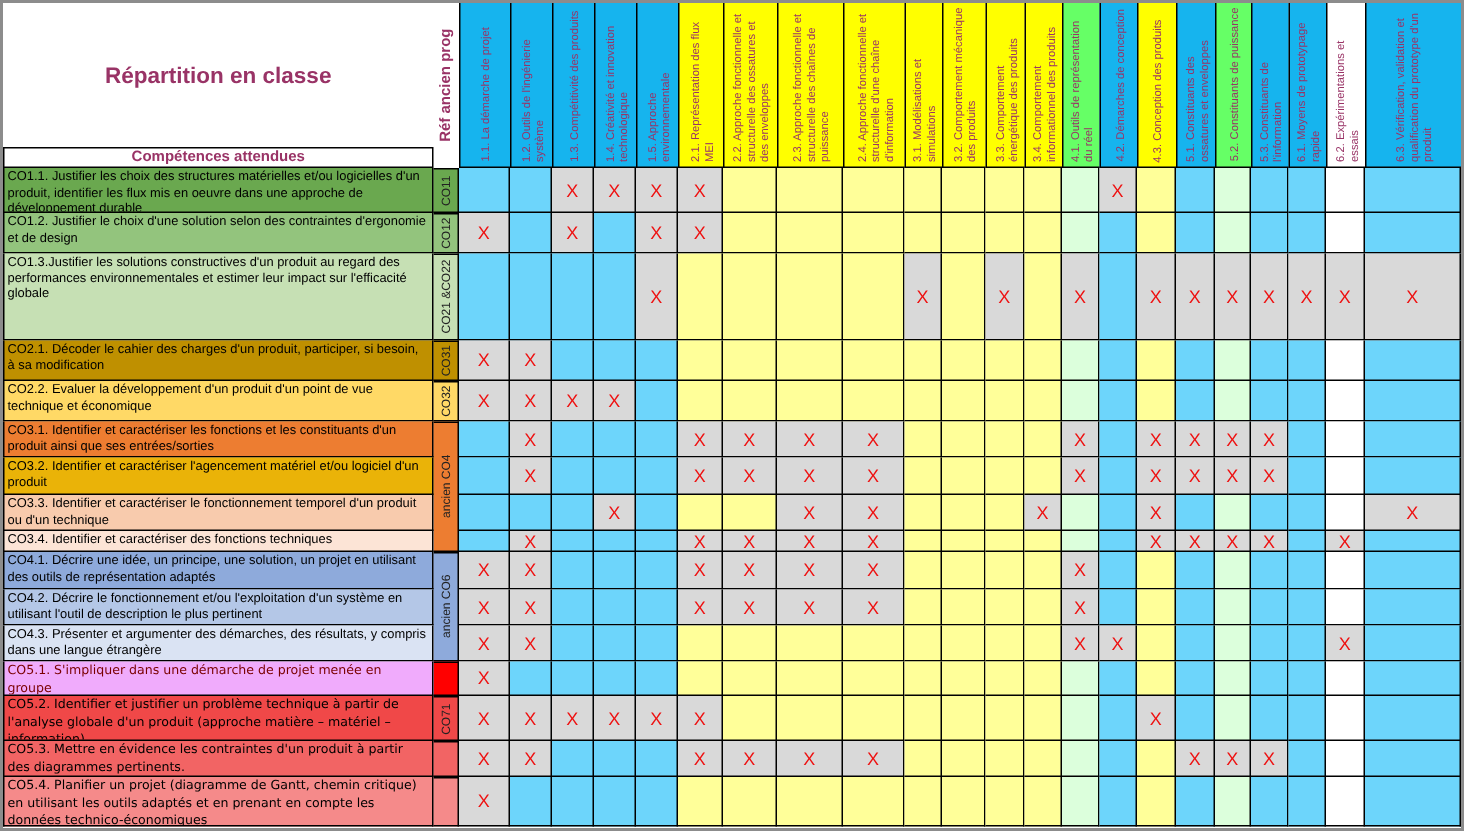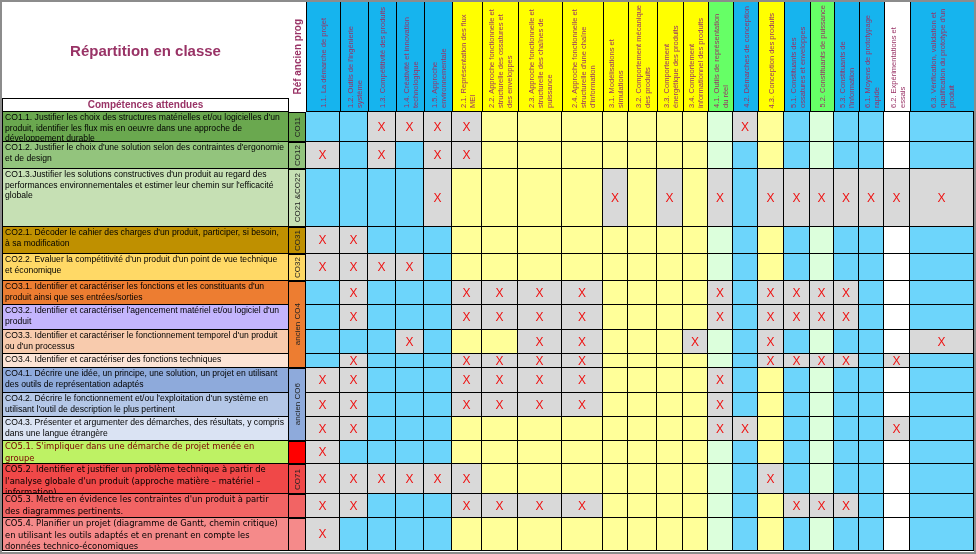--- a/index.html
+++ b/index.html
@@ -235,21 +235,21 @@
       <div class="abs cell" style="left: 681px; width: 25px; top: 140px; height: 27px; background: rgb(255, 255, 153);"></div>
       <div class="abs cell" style="left: 706px; width: 25px; top: 140px; height: 27px; background: rgb(220, 255, 220);"></div>
       <div class="abs cell" style="left: 731px; width: 25px; top: 140px; height: 27px; background: rgb(109, 213, 251);"></div>
       <div class="abs cell" style="left: 756px; width: 26px; top: 140px; height: 27px; background: rgb(255, 255, 153);"></div>
       <div class="abs cell" style="left: 782px; width: 26px; top: 140px; height: 27px; background: rgb(109, 213, 251);"></div>
       <div class="abs cell" style="left: 808px; width: 24px; top: 140px; height: 27px; background: rgb(220, 255, 220);"></div>
       <div class="abs cell" style="left: 832px; width: 25px; top: 140px; height: 27px; background: rgb(109, 213, 251);"></div>
       <div class="abs cell" style="left: 857px; width: 25px; top: 140px; height: 27px; background: rgb(109, 213, 251);"></div>
       <div class="abs cell" style="left: 882px; width: 26px; top: 140px; height: 27px; background: rgb(255, 255, 255);"></div>
       <div class="abs cell" style="left: 908px; width: 64px; top: 140px; height: 27px; background: rgb(109, 213, 251);"></div>
-      <div class="abs row-label" style="top: 167px; height: 58px; width: 287px; background: rgb(198, 224, 180);">CO1.3.Justifier les solutions constructives d'un produit au regard des performances environnementales et estimer leur chemin sur l'efficacité globale</div>
+      <div class="abs row-label" style="top: 167px; height: 58px; width: 287px; background: rgb(198, 224, 180);">CO1.3.Justifier les solutions constructives d'un produit au regard des performances environnementales et estimer leur impact sur l'efficacité globale</div>
       <div class="abs cell" style="left: 304px; width: 34px; top: 167px; height: 58px; background: rgb(109, 213, 251);"></div>
       <div class="abs cell" style="left: 338px; width: 28px; top: 167px; height: 58px; background: rgb(109, 213, 251);"></div>
       <div class="abs cell" style="left: 366px; width: 28px; top: 167px; height: 58px; background: rgb(109, 213, 251);"></div>
       <div class="abs cell" style="left: 394px; width: 28px; top: 167px; height: 58px; background: rgb(109, 213, 251);"></div>
       <div class="abs cell mark" style="left: 422px; width: 28px; top: 167px; height: 58px; background: rgb(109, 213, 251);">
         <span>X</span>
       </div>
       <div class="abs cell" style="left: 450px; width: 30px; top: 167px; height: 58px; background: rgb(255, 255, 153);"></div>
       <div class="abs cell" style="left: 480px; width: 36px; top: 167px; height: 58px; background: rgb(255, 255, 153);"></div>
       <div class="abs cell" style="left: 516px; width: 44px; top: 167px; height: 58px; background: rgb(255, 255, 153);"></div>
@@ -307,21 +307,21 @@
       <div class="abs cell" style="left: 681px; width: 25px; top: 225px; height: 27px; background: rgb(255, 255, 153);"></div>
       <div class="abs cell" style="left: 706px; width: 25px; top: 225px; height: 27px; background: rgb(220, 255, 220);"></div>
       <div class="abs cell" style="left: 731px; width: 25px; top: 225px; height: 27px; background: rgb(109, 213, 251);"></div>
       <div class="abs cell" style="left: 756px; width: 26px; top: 225px; height: 27px; background: rgb(255, 255, 153);"></div>
       <div class="abs cell" style="left: 782px; width: 26px; top: 225px; height: 27px; background: rgb(109, 213, 251);"></div>
       <div class="abs cell" style="left: 808px; width: 24px; top: 225px; height: 27px; background: rgb(220, 255, 220);"></div>
       <div class="abs cell" style="left: 832px; width: 25px; top: 225px; height: 27px; background: rgb(109, 213, 251);"></div>
       <div class="abs cell" style="left: 857px; width: 25px; top: 225px; height: 27px; background: rgb(109, 213, 251);"></div>
       <div class="abs cell" style="left: 882px; width: 26px; top: 225px; height: 27px; background: rgb(255, 255, 255);"></div>
       <div class="abs cell" style="left: 908px; width: 64px; top: 225px; height: 27px; background: rgb(109, 213, 251);"></div>
-      <div class="abs row-label" style="top: 252px; height: 27px; width: 287px; background: rgb(255, 217, 102);">CO2.2. Evaluer la compétitivité d'un produit d'un point de vue technique et économique</div>
+      <div class="abs row-label" style="top: 252px; height: 27px; width: 287px; background: rgb(255, 217, 102);">CO2.2. Evaluer la développement d'un produit d'un point de vue technique et économique</div>
       <div class="abs cell mark" style="left: 304px; width: 34px; top: 252px; height: 27px; background: rgb(109, 213, 251);">
         <span>X</span>
       </div>
       <div class="abs cell mark" style="left: 338px; width: 28px; top: 252px; height: 27px; background: rgb(109, 213, 251);">
         <span>X</span>
       </div>
       <div class="abs cell mark" style="left: 366px; width: 28px; top: 252px; height: 27px; background: rgb(109, 213, 251);">
         <span>X</span>
       </div>
       <div class="abs cell mark" style="left: 394px; width: 28px; top: 252px; height: 27px; background: rgb(109, 213, 251);">
@@ -381,21 +381,21 @@
       </div>
       <div class="abs cell mark" style="left: 808px; width: 24px; top: 279px; height: 24px; background: rgb(220, 255, 220);">
         <span>X</span>
       </div>
       <div class="abs cell mark" style="left: 832px; width: 25px; top: 279px; height: 24px; background: rgb(109, 213, 251);">
         <span>X</span>
       </div>
       <div class="abs cell" style="left: 857px; width: 25px; top: 279px; height: 24px; background: rgb(109, 213, 251);"></div>
       <div class="abs cell" style="left: 882px; width: 26px; top: 279px; height: 24px; background: rgb(255, 255, 255);"></div>
       <div class="abs cell" style="left: 908px; width: 64px; top: 279px; height: 24px; background: rgb(109, 213, 251);"></div>
-      <div class="abs row-label" style="top: 303px; height: 25px; width: 287px; background: #c4b5fd;">CO3.2. Identifier et caractériser l'agencement matériel et/ou logiciel d'un produit</div>
+      <div class="abs row-label" style="top: 303px; height: 25px; width: 287px; background: #eab308;">CO3.2. Identifier et caractériser l'agencement matériel et/ou logiciel d'un produit</div>
       <div class="abs cell" style="left: 304px; width: 34px; top: 303px; height: 25px; background: rgb(109, 213, 251);"></div>
       <div class="abs cell mark" style="left: 338px; width: 28px; top: 303px; height: 25px; background: rgb(109, 213, 251);">
         <span>X</span>
       </div>
       <div class="abs cell" style="left: 366px; width: 28px; top: 303px; height: 25px; background: rgb(109, 213, 251);"></div>
       <div class="abs cell" style="left: 394px; width: 28px; top: 303px; height: 25px; background: rgb(109, 213, 251);"></div>
       <div class="abs cell" style="left: 422px; width: 28px; top: 303px; height: 25px; background: rgb(109, 213, 251);"></div>
       <div class="abs cell mark" style="left: 450px; width: 30px; top: 303px; height: 25px; background: rgb(255, 255, 153);">
         <span>X</span>
       </div>
@@ -424,21 +424,21 @@
       </div>
       <div class="abs cell mark" style="left: 808px; width: 24px; top: 303px; height: 25px; background: rgb(220, 255, 220);">
         <span>X</span>
       </div>
       <div class="abs cell mark" style="left: 832px; width: 25px; top: 303px; height: 25px; background: rgb(109, 213, 251);">
         <span>X</span>
       </div>
       <div class="abs cell" style="left: 857px; width: 25px; top: 303px; height: 25px; background: rgb(109, 213, 251);"></div>
       <div class="abs cell" style="left: 882px; width: 26px; top: 303px; height: 25px; background: rgb(255, 255, 255);"></div>
       <div class="abs cell" style="left: 908px; width: 64px; top: 303px; height: 25px; background: rgb(109, 213, 251);"></div>
-      <div class="abs row-label" style="top: 328px; height: 24px; width: 287px; background: rgb(248, 203, 173);">CO3.3. Identifier et caractériser le fonctionnement temporel d'un produit ou d'un processus</div>
+      <div class="abs row-label" style="top: 328px; height: 24px; width: 287px; background: rgb(248, 203, 173);">CO3.3. Identifier et caractériser le fonctionnement temporel d'un produit ou d'un technique</div>
       <div class="abs cell" style="left: 304px; width: 34px; top: 328px; height: 24px; background: rgb(109, 213, 251);"></div>
       <div class="abs cell" style="left: 338px; width: 28px; top: 328px; height: 24px; background: rgb(109, 213, 251);"></div>
       <div class="abs cell" style="left: 366px; width: 28px; top: 328px; height: 24px; background: rgb(109, 213, 251);"></div>
       <div class="abs cell mark" style="left: 394px; width: 28px; top: 328px; height: 24px; background: rgb(109, 213, 251);">
         <span>X</span>
       </div>
       <div class="abs cell" style="left: 422px; width: 28px; top: 328px; height: 24px; background: rgb(109, 213, 251);"></div>
       <div class="abs cell" style="left: 450px; width: 30px; top: 328px; height: 24px; background: rgb(255, 255, 153);"></div>
       <div class="abs cell" style="left: 480px; width: 36px; top: 328px; height: 24px; background: rgb(255, 255, 153);"></div>
       <div class="abs cell mark" style="left: 516px; width: 44px; top: 328px; height: 24px; background: rgb(255, 255, 153);">
@@ -609,21 +609,21 @@
       </div>
       <div class="abs cell" style="left: 756px; width: 26px; top: 415px; height: 24px; background: rgb(255, 255, 153);"></div>
       <div class="abs cell" style="left: 782px; width: 26px; top: 415px; height: 24px; background: rgb(109, 213, 251);"></div>
       <div class="abs cell" style="left: 808px; width: 24px; top: 415px; height: 24px; background: rgb(220, 255, 220);"></div>
       <div class="abs cell" style="left: 832px; width: 25px; top: 415px; height: 24px; background: rgb(109, 213, 251);"></div>
       <div class="abs cell" style="left: 857px; width: 25px; top: 415px; height: 24px; background: rgb(109, 213, 251);"></div>
       <div class="abs cell mark" style="left: 882px; width: 26px; top: 415px; height: 24px; background: rgb(255, 255, 255);">
         <span>X</span>
       </div>
       <div class="abs cell" style="left: 908px; width: 64px; top: 415px; height: 24px; background: rgb(109, 213, 251);"></div>
-      <div class="abs row-label v-font" style="top: 439px; height: 23px; width: 287px; background: #bef264; color: rgb(122, 0, 0);">CO5.1. S'impliquer dans une démarche de projet menée en groupe</div>
+      <div class="abs row-label v-font" style="top: 439px; height: 23px; width: 287px; background: #f0abfc; color: rgb(122, 0, 0);">CO5.1. S'impliquer dans une démarche de projet menée en groupe</div>
       <div class="abs cell mark" style="left: 304px; width: 34px; top: 439px; height: 23px; background: rgb(109, 213, 251);">
         <span>X</span>
       </div>
       <div class="abs cell" style="left: 338px; width: 28px; top: 439px; height: 23px; background: rgb(109, 213, 251);"></div>
       <div class="abs cell" style="left: 366px; width: 28px; top: 439px; height: 23px; background: rgb(109, 213, 251);"></div>
       <div class="abs cell" style="left: 394px; width: 28px; top: 439px; height: 23px; background: rgb(109, 213, 251);"></div>
       <div class="abs cell" style="left: 422px; width: 28px; top: 439px; height: 23px; background: rgb(109, 213, 251);"></div>
       <div class="abs cell" style="left: 450px; width: 30px; top: 439px; height: 23px; background: rgb(255, 255, 153);"></div>
       <div class="abs cell" style="left: 480px; width: 36px; top: 439px; height: 23px; background: rgb(255, 255, 153);"></div>
       <div class="abs cell" style="left: 516px; width: 44px; top: 439px; height: 23px; background: rgb(255, 255, 153);"></div>

